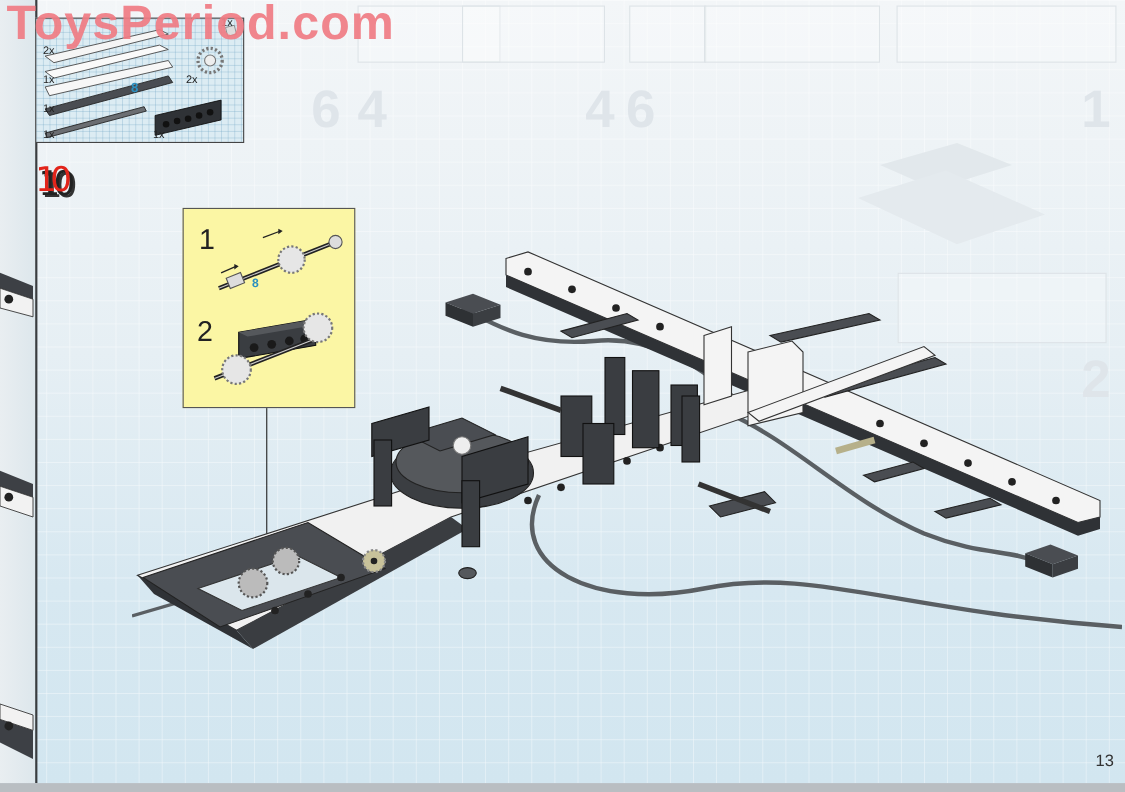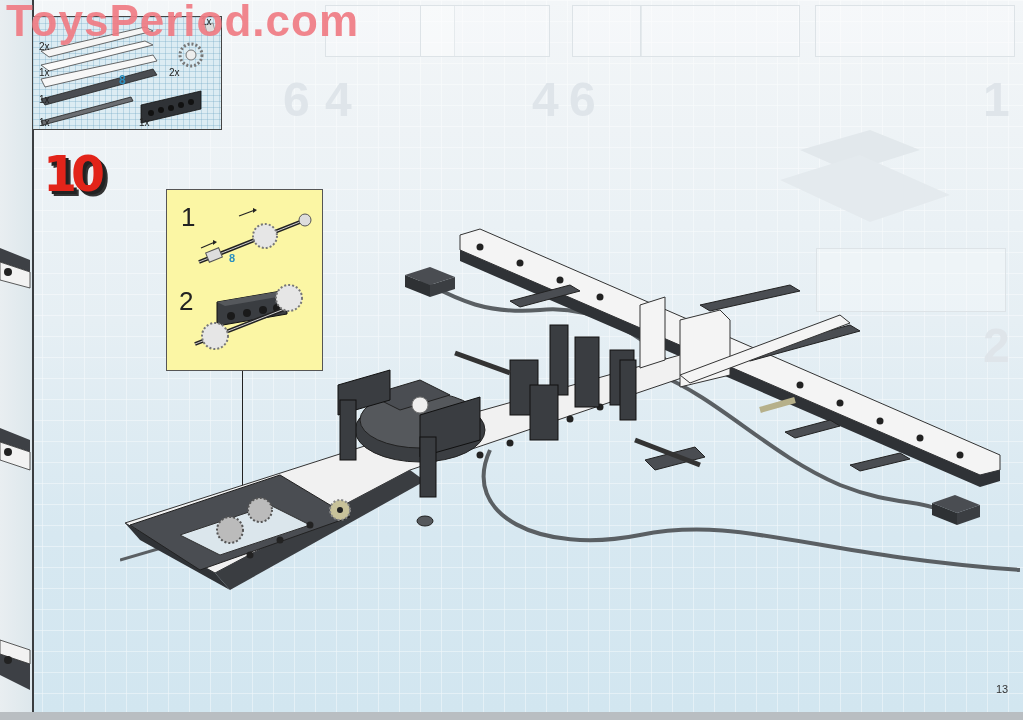--- a/index.html
+++ b/index.html
@@ -23,28 +23,28 @@
   .watermark{position:absolute;left:6px;top:-4px;font-size:44px;font-weight:bold;
     color:#f07c84;letter-spacing:1px;opacity:.92;z-index:20}
   .parts{position:absolute;left:32px;top:16px;width:190px;height:114px;
     border:1px solid #444;background:#dcecf3;
     background-image:
       linear-gradient(rgba(120,170,200,.35) 1px,transparent 1px),
       linear-gradient(90deg,rgba(120,170,200,.35) 1px,transparent 1px);
     background-size:6px 6px;z-index:5}
   .qty{position:absolute;font-size:10px;color:#222}
   .len{position:absolute;font-size:12px;color:#2a8fc0;font-weight:bold}
-  .step-num{position:absolute;left:43px;top:146px;font-size:49px;font-weight:bold;
+  .step-num{position:absolute;left:32px;top:146px;font-size:31px;font-weight:normal;
     color:#e2241a;letter-spacing:-6px;
     text-shadow:3px 3px 0 #222,5px 5px 0 #333;font-family:"DejaVu Sans",sans-serif}
   .sub{position:absolute;left:166px;top:189px;width:157px;height:182px;
     background:#fbf6a4;border:1px solid #555}
   .sub-num{position:absolute;font-size:26px;color:#222}
   .pointer{position:absolute;left:242px;top:371px;width:1px;height:128px;background:#222}
-  .page-no{position:absolute;left:996px;top:683px;font-size:11px;color:#333}
+  .page-no{position:absolute;left:996px;top:683px;font-size:15px;color:#333}
 </style>
 </head>
 <body>
 
 <div class="page">
   <div class="grid"></div>
   <div class="left-strip">
     <svg width="32" height="712" style="position:absolute;left:0;top:0">
       <g fill="#3d4045">
           <path d="M0 248 L30 260 L30 272 L0 262Z"></path>

